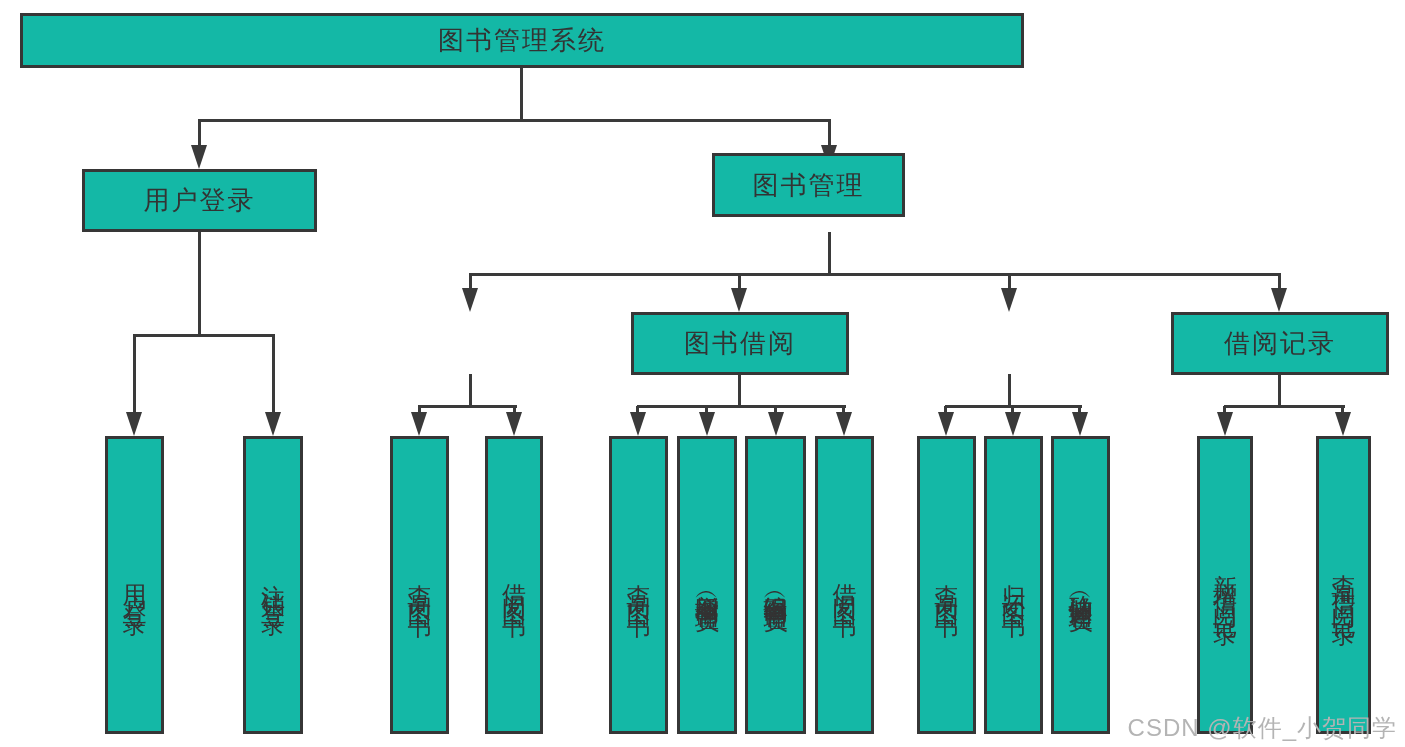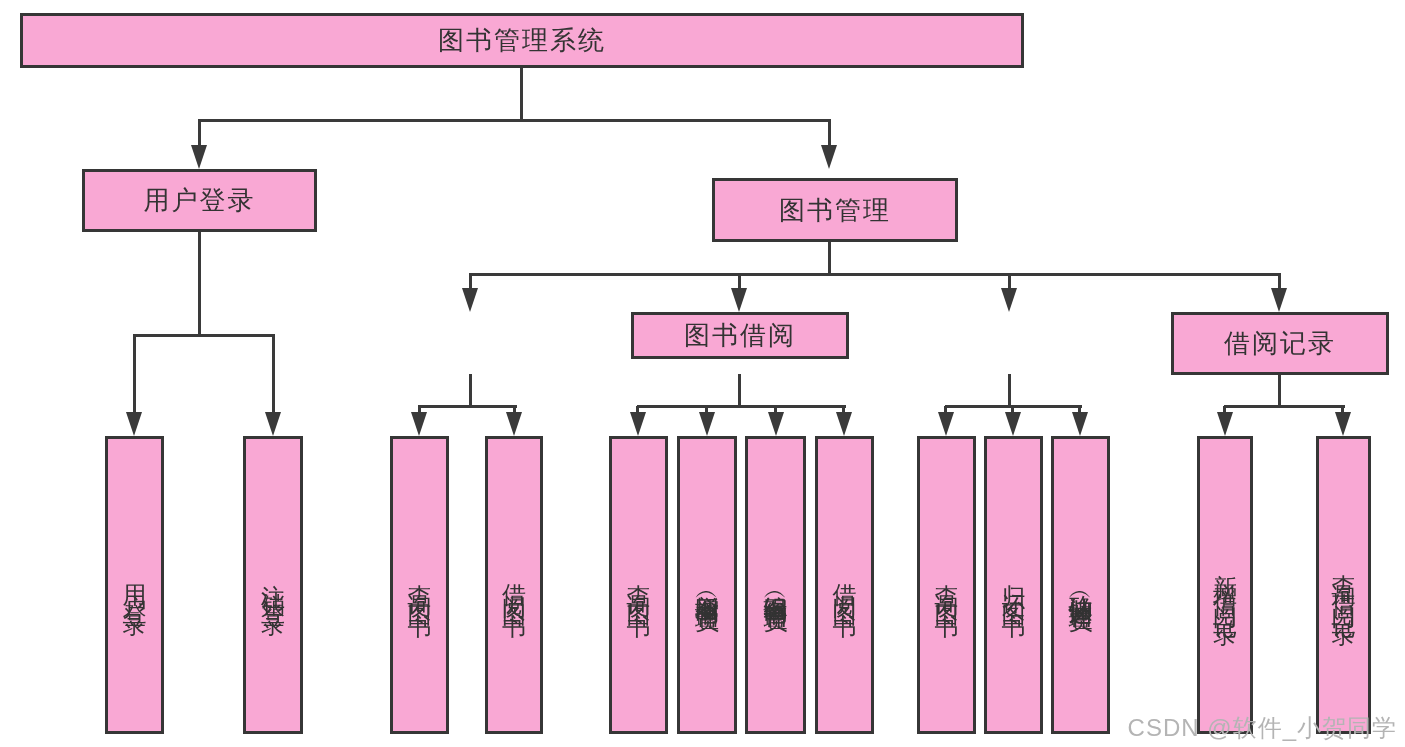--- a/index.html
+++ b/index.html
@@ -1,21 +1,21 @@
 <!DOCTYPE html>
 <html><head>
 <meta charset="utf-8">
 <style>
   html,body{margin:0;padding:0;background:#ffffff;}
   .canvas{
     position:relative;width:1405px;height:747px;background:#ffffff;overflow:hidden;
     font-family:"Liberation Sans","DejaVu Sans",sans-serif;color:#333333;
   }
   .box{
-    position:absolute;box-sizing:border-box;border:3px solid #363636;background:#f9a8d4;
+    position:absolute;box-sizing:border-box;border:3px solid #363636;background:#14b8a6;
     display:flex;align-items:center;justify-content:center;
   }
   .hlabel{font-size:26px;letter-spacing:2px;color:#333333;white-space:nowrap;}
   .vlabel{
     writing-mode:vertical-rl;text-orientation:mixed;
     font-size:24px;letter-spacing:10px;color:#333333;line-height:1;white-space:nowrap;
   }
   .vlabel.tight{letter-spacing:2px;}
   .vline{position:absolute;width:3px;background:#3a3a3a;}
   .hline{position:absolute;height:3px;background:#3a3a3a;}
@@ -94,25 +94,25 @@
   <div class="vline" style="left:1341px;top:406px;height:8px"></div>
   <div class="arrow" style="left:1335px;top:412px"></div>
 
   <div class="box" style="left:20px;top:13px;width:1004px;height:55px">
     <span class="hlabel">图书管理系统</span>
   </div>
 
   <div class="box" style="left:82px;top:169px;width:235px;height:63px">
     <span class="hlabel">用户登录</span>
   </div>
-  <div class="box" style="left:712px;top:178px;width:246px;height:64px">
+  <div class="box" style="left:712px;top:153px;width:193px;height:64px">
     <span class="hlabel">图书管理</span>
   </div>
 
-  <div class="box" style="left:631px;top:312px;width:218px;height:47px">
+  <div class="box" style="left:631px;top:312px;width:218px;height:63px">
     <span class="hlabel">图书借阅</span>
   </div>
   <div class="box" style="left:1171px;top:312px;width:218px;height:63px">
     <span class="hlabel">借阅记录</span>
   </div>
 
   <div class="box" style="left:105px;top:436px;width:59px;height:298px">
     <span class="vlabel">用户登录</span>
   </div>
   <div class="box" style="left:243px;top:436px;width:60px;height:298px">

